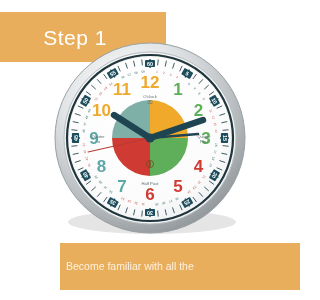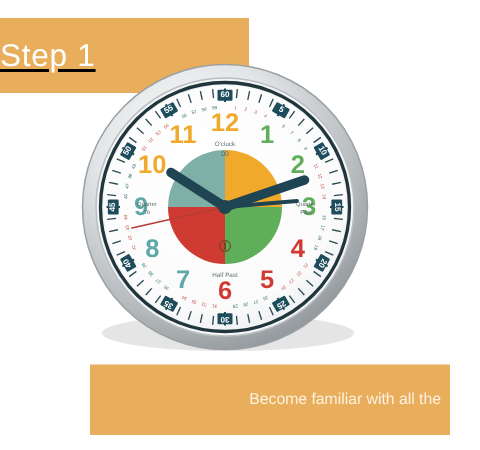--- a/index.html
+++ b/index.html
@@ -5,27 +5,27 @@
   html,body{margin:0;padding:0;}
   body{
     width:300px;height:300px;overflow:hidden;position:relative;
     background:#ffffff;
     font-family:"Liberation Sans", sans-serif;
   }
   #stage{position:absolute;inset:0;width:300px;height:300px;overflow:hidden;}
 
   
   .banner{position:absolute;background:#e8ae5c;display:flex;align-items:center;}
-  #top-banner{left:0;top:12px;width:166px;height:50px;justify-content:flex-start;text-decoration:underline;}
+  #top-banner{left:0;top:12px;width:166px;height:50px;justify-content:center;}
   #top-banner .btxt{
     color:#ffffff;font-size:21px;letter-spacing:.5px;font-weight:400;
     padding-right:16px;line-height:1;
   }
   #bottom-banner{left:60px;top:243px;width:240px;height:47px;
-    justify-content:flex-end;text-align:center;}
+    justify-content:flex-start;text-align:center;}
   #bottom-banner .btxt{
     color:#fdf1e0;font-size:10.5px;line-height:15px;font-weight:400;
     padding:0 6px;
   }
 
   
   #clock-wrap{position:absolute;left:52px;top:42px;width:196px;height:196px;}
   svg#clock{display:block;width:196px;height:196px;}
 
   .hrnum{font-family:"Liberation Sans",sans-serif;font-weight:700;

